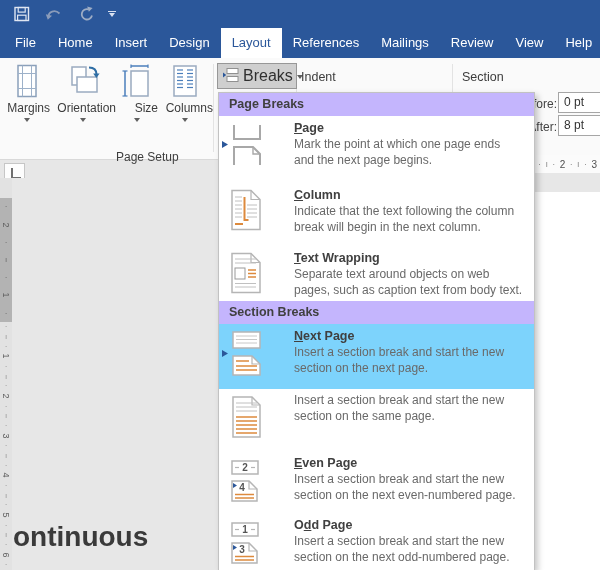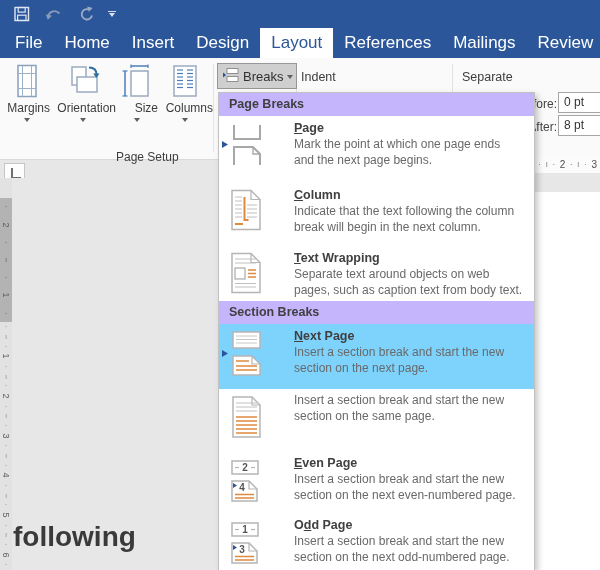--- a/index.html
+++ b/index.html
@@ -11,38 +11,38 @@
   
   #titlebar{position:absolute;left:0;top:0;width:600px;height:28px;background:#2b579a;
     display:flex;align-items:center;gap:15px;padding-left:14px;box-sizing:border-box}
   .qat-item{display:flex;align-items:center}
   #qat-custom{display:flex;flex-direction:column;align-items:center;gap:1px;margin-left:-2px}
   #qat-custom .bar{width:8px;height:0;border-top:1.5px solid #d9e1f0}
   #qat-custom .tri{width:0;height:0;border-left:3.5px solid transparent;border-right:3.5px solid transparent;border-top:4px solid #d9e1f0}
   
   #tabbar{position:absolute;left:0;top:28px;width:600px;height:30px;background:#2b579a;
     display:flex;padding-left:4px;box-sizing:border-box}
-  .tab{color:#ffffff;font-size:17px;line-height:30px;padding:0 11px;white-space:nowrap}
+  .tab{color:#ffffff;font-size:13px;line-height:30px;padding:0 11px;white-space:nowrap}
   .tab.active{background:#ffffff;color:#2b579a}
   
   #ribbon{position:absolute;left:0;top:58px;width:600px;height:102px;background:#fafafa;
     border-bottom:1px solid #d9d9d9;box-sizing:border-box}
   .big-btn{position:absolute;top:6px;text-align:right}
   .big-btn svg{display:block;margin:0 auto}
   .big-btn .lbl{font-size:12px;color:#3c3c3c;margin-top:3px;white-space:nowrap}
   .chev{width:0;height:0;border-left:3.5px solid transparent;border-right:3.5px solid transparent;
     border-top:4px solid #5f5f5f;margin:3px auto 0}
   [data-name="ribbon-button-margins"]{left:4px;width:46px}
   [data-name="ribbon-button-orientation"]{left:50px;width:66px}
   [data-name="ribbon-button-size"]{left:116px;width:42px}
   [data-name="ribbon-button-columns"]{left:157px;width:56px}
   .vsep{position:absolute;top:6px;height:88px;width:1px;background:#e3e3e3}
   #breaks-btn{position:absolute;left:217px;top:5px;width:80px;height:26px;background:#cfcfcf;
     border:1px solid #979797;box-sizing:border-box;display:flex;align-items:center;gap:4px;padding:0 5px}
-  #breaks-btn .lbl{font-size:13px;color:#303030}
+  #breaks-btn .lbl{font-size:16px;color:#303030}
   #breaks-btn .chev{margin:1px 0 0}
   #indent-label{position:absolute;left:301px;top:12px;font-size:12.5px;color:#3c3c3c}
   #spacing-label{position:absolute;left:462px;top:12px;font-size:12.5px;color:#3c3c3c}
   .spin-label{position:absolute;width:47px;text-align:right;font-size:12px;color:#444}
   #before-label{left:510px;top:39px}
   #after-label{left:510px;top:62px}
   .spin{position:absolute;left:558px;width:46px;height:21px;background:#fff;border:1px solid #a6a6a6;
     box-sizing:border-box;font-size:12px;color:#333;line-height:19px;padding-left:5px}
   #before-field{top:34px}
   #after-field{top:57px}
@@ -210,21 +210,21 @@
         <polygon points="0,6.5 3.2,9 0,11.5" fill="#2b579a"></polygon>
         <rect x="4" y="2.5" width="11" height="5" fill="#fff" stroke="#909090"></rect>
         <rect x="4" y="10.5" width="11" height="5" fill="#fff" stroke="#909090"></rect>
       </svg>
     </span>
     <span class="lbl" data-name="breaks-button-label">Breaks</span>
     <span class="chev" data-name="chevron-down-icon"></span>
   </div>
 
   <div id="indent-label" data-name="indent-section-label">Indent</div>
-  <div id="spacing-label" data-name="spacing-section-label">Separate</div>
+  <div id="spacing-label" data-name="spacing-section-label">Section</div>
 
   <div class="spin-label" id="before-label" data-name="spacing-before-label">Before:</div>
   <div class="spin" id="before-field" data-name="spacing-before-input">0 pt</div>
   <div class="spin-label" id="after-label" data-name="spacing-after-label">After:</div>
   <div class="spin" id="after-field" data-name="spacing-after-input">8 pt</div>
 
   <div id="group-label" data-name="page-setup-group-label">Page Setup</div>
 </div>
 
 <div id="ruler-h" data-name="horizontal-ruler">
@@ -274,21 +274,21 @@
         <span data-name="ruler-tick">ı</span>
         <span data-name="ruler-tick">·</span>
         <span class="vr-num" data-name="ruler-tick">5</span>
         <span data-name="ruler-tick">·</span>
         <span data-name="ruler-tick">ı</span>
         <span data-name="ruler-tick">·</span>
         <span class="vr-num" data-name="ruler-tick">6</span>
         <span data-name="ruler-tick">·</span>
       </div>
   </div>
-  <div id="watermark" data-name="watermark-text">following</div>
+  <div id="watermark" data-name="watermark-text">ontinuous</div>
 </div>
 
 <div id="breaks-menu" data-name="breaks-dropdown-menu">
     <div class="menu-header" data-name="menu-section-header-page-breaks">Page Breaks</div>
     <div class="menu-item" data-name="menu-item-page">
       <div class="mi-icon" data-name="page-break-icon"><svg width="44" height="46" viewBox="0 0 44 46">
    <polygon points="0,19 6,22.5 0,26" fill="#2b579a"></polygon>
    <polyline points="12,3 12,17 38,17 38,3" stroke="#a8a8a8" stroke-width="2" fill="none"></polyline>
    <path d="M12,43 L12,25 L31,25 L38,32 L38,43" stroke="#a8a8a8" stroke-width="2" fill="none"></path>
    <polyline points="31,25 31,32 38,32" stroke="#a8a8a8" stroke-width="1.4" fill="none"></polyline>

